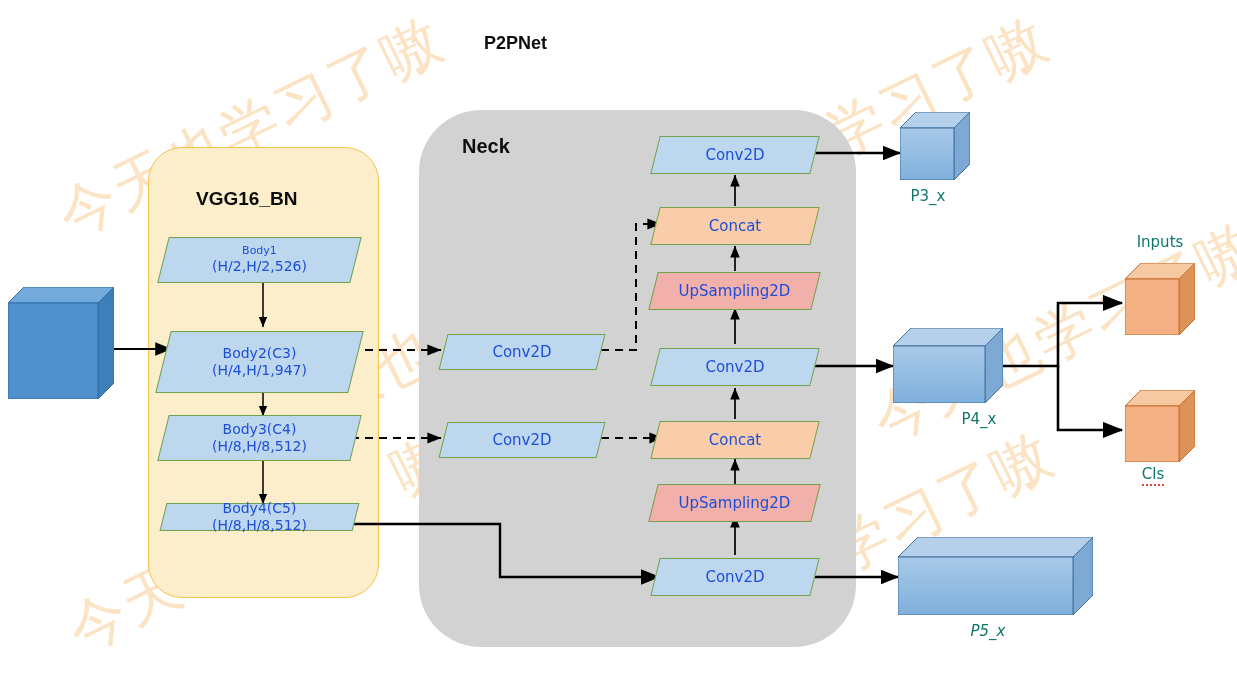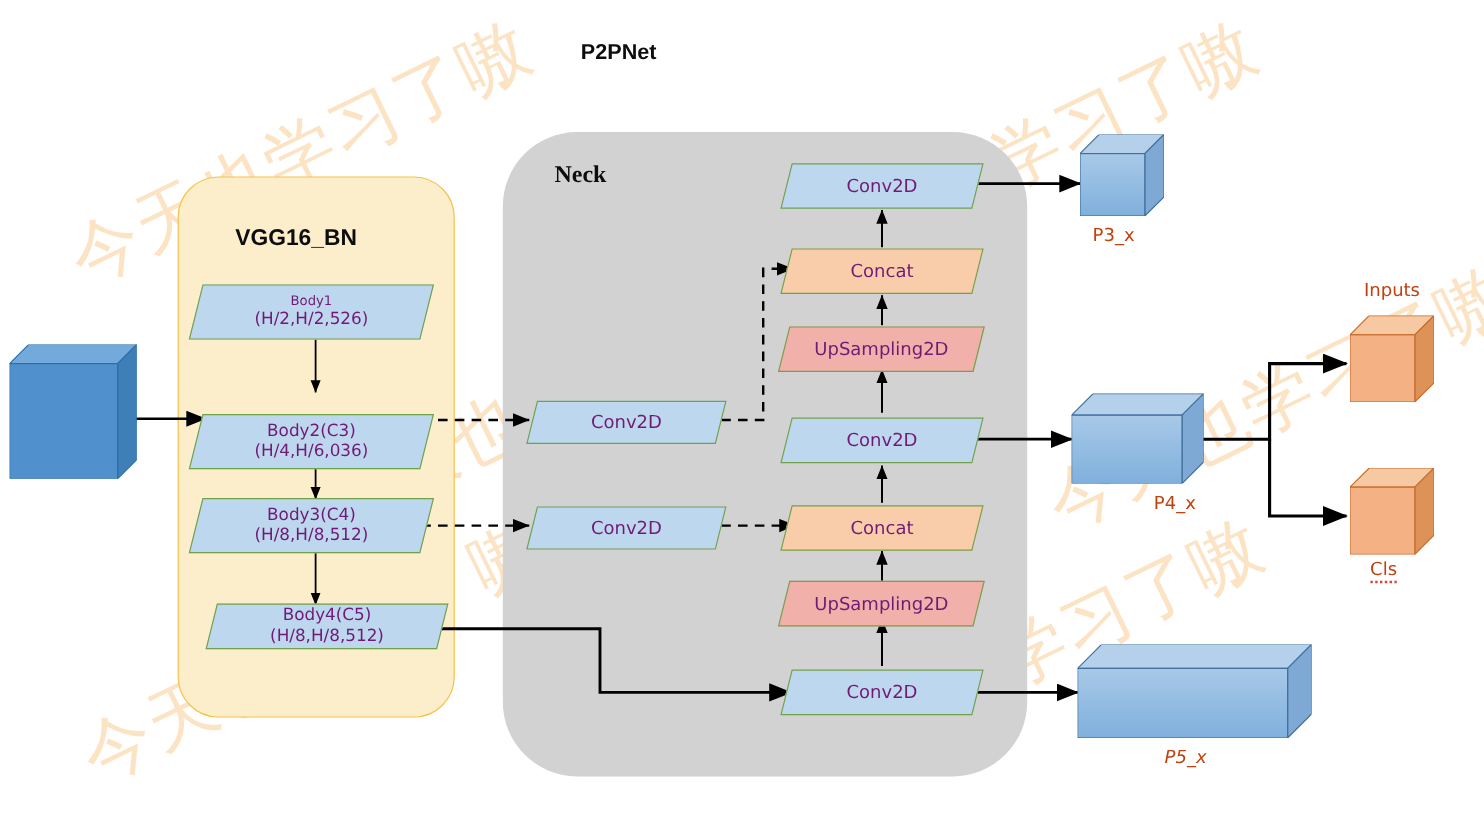--- a/index.html
+++ b/index.html
@@ -86,39 +86,39 @@
     position: absolute;
     left: 0; top: 0; right: 0; bottom: 0;
     transform: skewX(-14deg);
     border: 1px solid #72a14b;
     box-sizing: border-box;
   }
   .pgram .txt {
     position: relative;
     z-index: 2;
     text-align: center;
-    color: #701a75;
+    color: #1d4ed8;
     font-family: "DejaVu Sans", sans-serif;
     line-height: 1.25;
     white-space: nowrap;
   }
   .fill-blue .skew  { background: #bdd7ee; }
   .fill-peach .skew { background: #f9cda9; }
   .fill-salmon .skew{ background: #f2b0aa; }
 
   
   .cube { position: absolute; z-index: 5; }
   .cube .top, .cube .side {
     position: absolute;
     box-sizing: border-box;
   }
   .cube-label {
     position: absolute;
     font-size: 15px;
-    color: #c2410c;
+    color: #0f766e;
     font-family: "DejaVu Sans", sans-serif;
     text-align: center;
     z-index: 6;
     white-space: nowrap;
   }
   .cube-inner-label {
     position: absolute;
     z-index: 4;
     text-align: center;
     color: #0d0d0d;
@@ -147,21 +147,21 @@
 <div id="canvas">
 
   <div class="wm" style="left:45px;  top:185px;">今天也学习了嗷</div>
   <div class="wm" style="left:255px; top:390px;">今天也学习了嗷</div>
   <div class="wm" style="left:55px;  top:600px;">今天也学习了嗷</div>
   <div class="wm" style="left:650px; top:185px;">今天也学习了嗷</div>
   <div class="wm" style="left:655px; top:600px;">今天也学习了嗷</div>
   <div class="wm" style="left:860px; top:390px;">今天也学习了嗷</div>
 
   <div class="neck-box" style="left:419px; top:110px; width:437px; height:537px;"></div>
-  <div class="neck-label" style="left:462px; top:135px;font-family:Liberation Serif, serif;">Neck</div>
+  <div class="neck-label" style="left:462px; top:135px;">Neck</div>
 
   <div class="vgg-box" style="left:148px; top:147px; width:229px; height:449px;"></div>
   <div class="vgg-label" style="left:196px; top:188px;">VGG16_BN</div>
 
   <div class="page-title" style="left:484px; top:33px;">P2PNet</div>
 
   <svg id="wires">
     <defs>
       <marker id="ah" markerWidth="9" markerHeight="9" refX="7.5" refY="3.2" orient="auto" markerUnits="strokeWidth">
         <path d="M0,0 L8,3.2 L0,6.4 z" fill="#000"></path>
@@ -238,37 +238,37 @@
   </div>
 
   <div class="pgram fill-blue" style="left:163px; top:237px; width:193px; height:46px;">
     <div class="skew"></div>
     <div class="txt">
       <div style="font-size:11px;">Body1</div>
       <div style="font-size:14px;">(H/2,H/2,526)</div>
     </div>
   </div>
 
-  <div class="pgram fill-blue" style="left:163px; top:345px; width:193px; height:46px;">
+  <div class="pgram fill-blue" style="left:163px; top:331px; width:193px; height:62px;">
     <div class="skew"></div>
     <div class="txt">
       <div style="font-size:14px;">Body2(C3)</div>
-      <div style="font-size:14px;">(H/4,H/6,036)</div>
+      <div style="font-size:14px;">(H/4,H/1,947)</div>
     </div>
   </div>
 
   <div class="pgram fill-blue" style="left:163px; top:415px; width:193px; height:46px;">
     <div class="skew"></div>
     <div class="txt">
       <div style="font-size:14px;">Body3(C4)</div>
       <div style="font-size:14px;">(H/8,H/8,512)</div>
     </div>
   </div>
 
-  <div class="pgram fill-blue" style="left:176px; top:503px; width:193px; height:38px;align-items:center;">
+  <div class="pgram fill-blue" style="left:163px; top:503px; width:193px; height:28px;align-items:center;">
     <div class="skew"></div>
     <div class="txt">
       <div style="font-size:14px;">Body4(C5)</div>
       <div style="font-size:14px;">(H/8,H/8,512)</div>
     </div>
   </div>
 
   <div class="pgram fill-blue" style="left:443px; top:334px; width:158px; height:36px;">
     <div class="skew"></div>
     <div class="txt" style="font-size:15px;">Conv2D</div>

